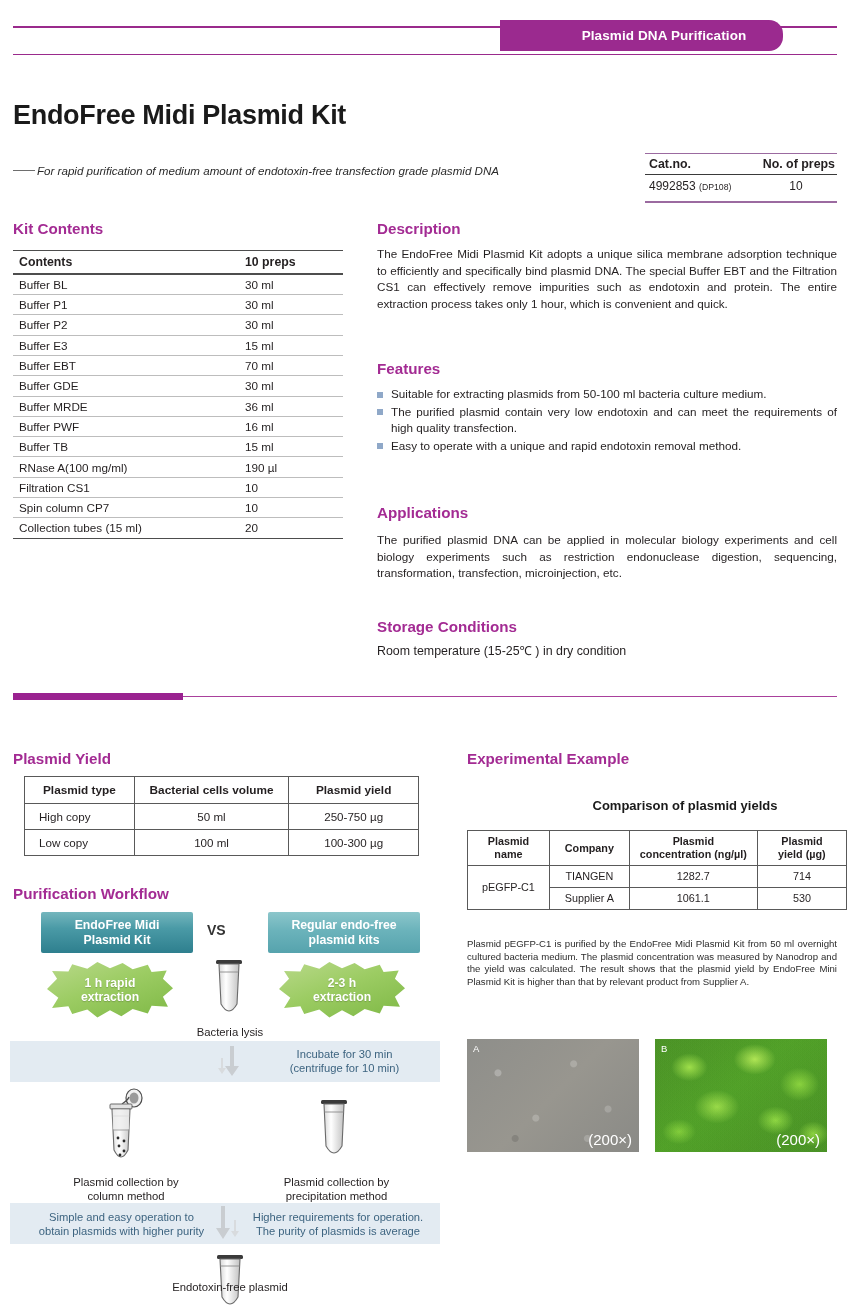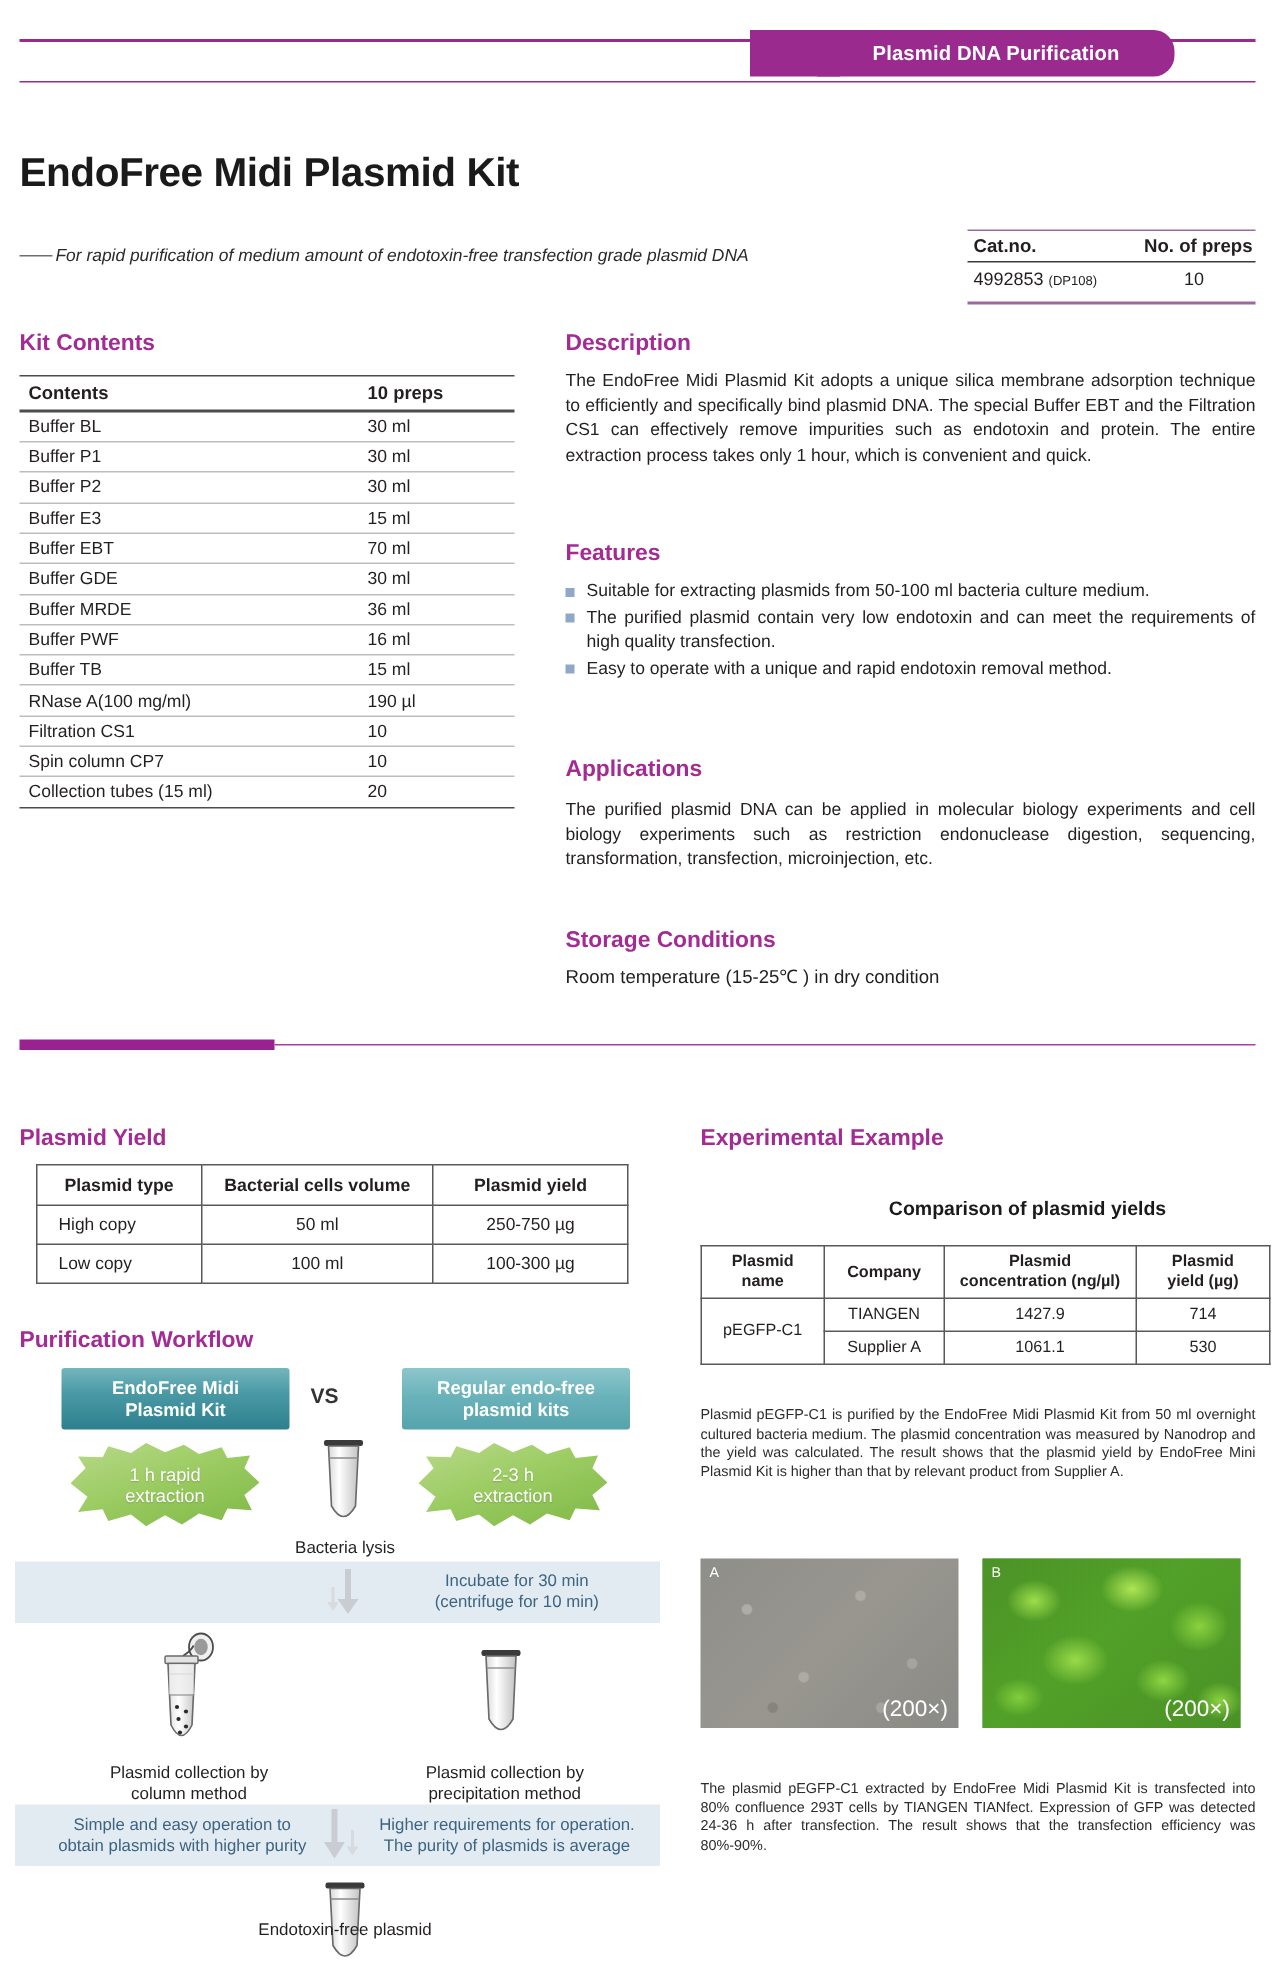--- a/index.html
+++ b/index.html
@@ -144,21 +144,21 @@
     -webkit-clip-path: polygon(
       0% 48%, 8% 30%, 4% 16%, 17% 17%, 20% 4%, 32% 12%, 40% 0%, 50% 11%,
       60% 2%, 68% 13%, 80% 5%, 83% 18%, 95% 15%, 92% 30%, 100% 47%,
       92% 62%, 96% 80%, 83% 78%, 80% 92%, 68% 84%, 59% 97%, 50% 86%,
       40% 99%, 32% 85%, 20% 93%, 17% 79%, 4% 82%, 9% 64%);
     clip-path: polygon(
       0% 48%, 8% 30%, 4% 16%, 17% 17%, 20% 4%, 32% 12%, 40% 0%, 50% 11%,
       60% 2%, 68% 13%, 80% 5%, 83% 18%, 95% 15%, 92% 30%, 100% 47%,
       92% 62%, 96% 80%, 83% 78%, 80% 92%, 68% 84%, 59% 97%, 50% 86%,
       40% 99%, 32% 85%, 20% 93%, 17% 79%, 4% 82%, 9% 64%);
-    color: #ffffff; font-weight: normal; font-size: 12.2px; line-height: 14px;
+    color: #ffffff; font-weight: bold; font-size: 12.2px; line-height: 14px;
     display: flex; align-items: center; justify-content: center; text-align: center;
     text-shadow: 0 1px 1px rgba(0,0,0,.18);
   }
   .starburst.left { left: 47px; top: 54px; }
   .starburst.right { left: 279px; top: 54px; }
 
   .tube-label {
     position: absolute; font-size: 11.3px; color: #231f20; text-align: center;
     line-height: 13.5px;
   }
@@ -522,21 +522,21 @@
         <span>concentration (ng/µl)</span>
       </th>
       <th class="cyield">
         <span>Plasmid</span><br>
         <span>yield (µg)</span>
       </th>
     </tr>
     <tr>
       <td rowspan="2">pEGFP-C1</td>
       <td>TIANGEN</td>
-      <td>1427.9</td>
+      <td>1282.7</td>
       <td>714</td>
     </tr>
     <tr>
       <td>Supplier A</td>
       <td>1061.1</td>
       <td>530</td>
     </tr>
   </tbody>
     </table>
 
@@ -545,15 +545,14 @@
   <div class="microimg micro-a" style="left:467px; top:1039px;">
     <span class="mlabel">A</span>
     <span class="mmag">(200×)</span>
   </div>
 
   <div class="microimg micro-b" style="left:655px; top:1039px;">
     <span class="mlabel">B</span>
     <span class="mmag">(200×)</span>
   </div>
 
-  <div class="caption" style="left:467px; top:1187px; width:370px;">The plasmid pEGFP-C1 extracted by EndoFree Midi Plasmid Kit is transfected into 80% confluence 293T cells by TIANGEN TIANfect. Expression of GFP was detected 24-36 h after transfection. The result shows that the transfection efficiency was 80%-90%.</div>
 
 </div>
 
 </body></html>

